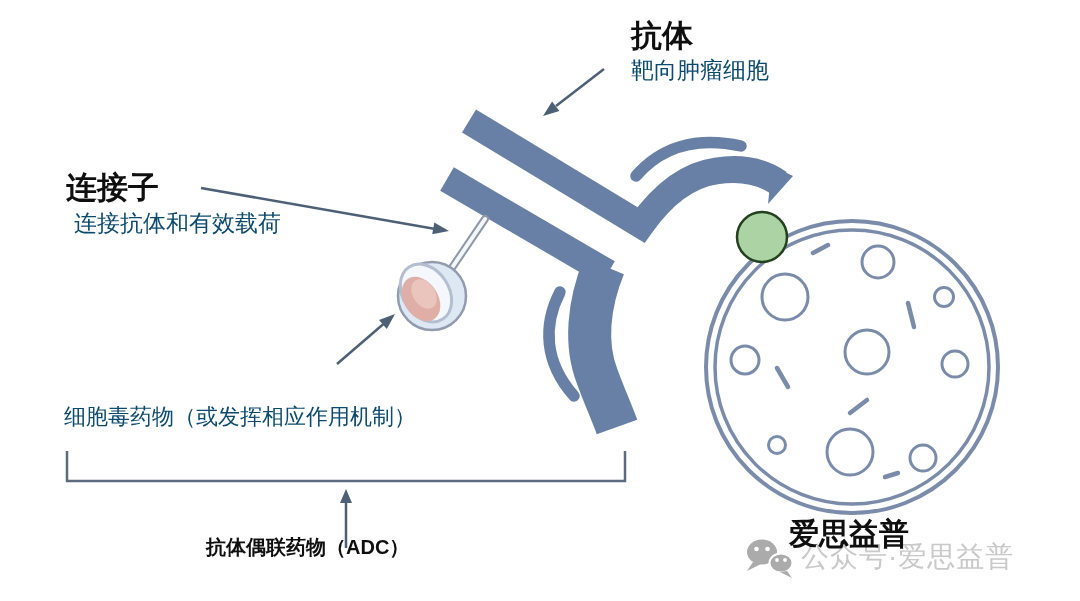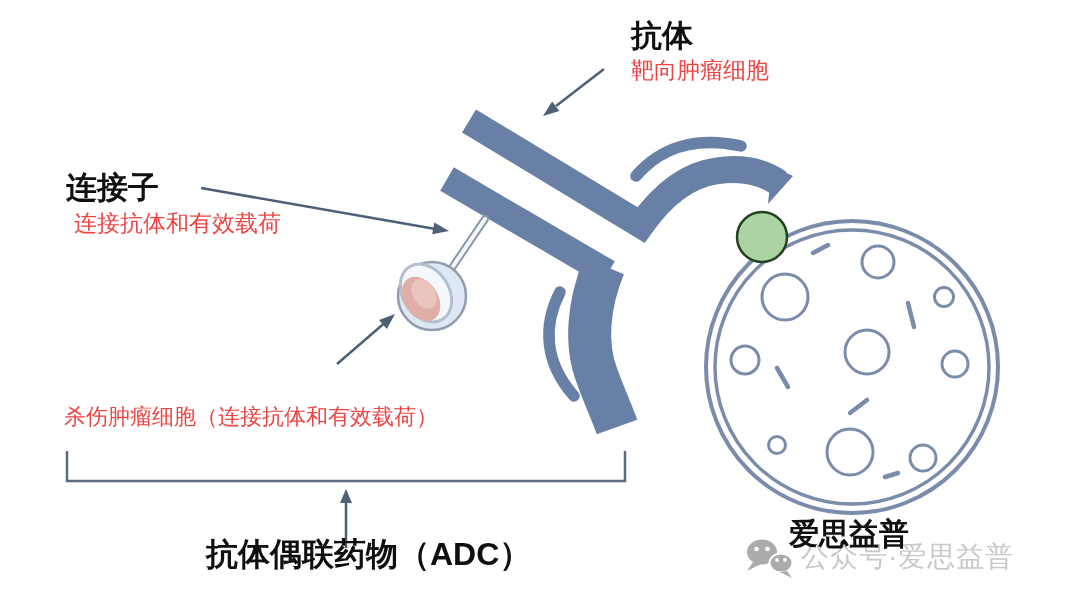--- a/index.html
+++ b/index.html
@@ -2,28 +2,28 @@
 <html><head>
 <meta charset="utf-8">
 <style>
   html,body{margin:0;padding:0;background:#ffffff;}
   body{width:1080px;height:601px;position:relative;overflow:hidden;
        font-family:"Liberation Sans","DejaVu Sans",sans-serif;}
   #stage{position:absolute;left:0;top:0;width:1080px;height:601px;}
   svg{position:absolute;left:0;top:0;}
   .lbl{position:absolute;white-space:nowrap;line-height:1.15;color:#111;}
   .lbl-title{font-weight:700;font-size:30px;color:#0f0f0f;}
-  .lbl-desc{font-weight:400;font-size:23px;color:#ef4444;}
+  .lbl-desc{font-weight:400;font-size:23px;color:#0c4a6e;}
   .t-antibody-title{left:631px;top:18px;font-size:31px;}
   .t-antibody-desc{left:631px;top:57px;}
   .t-linker-title{left:66px;top:170px;font-size:31px;}
   .t-linker-desc{left:74px;top:210px;}
   .t-payload-title{left:64px;top:365px;font-size:29px;}
   .t-payload-desc{left:64px;top:404px;font-size:22px;}
-  .t-adc-title{left:206px;top:536px;font-size:32px;}
+  .t-adc-title{left:206px;top:536px;font-size:20px;}
   .t-tumor-title{left:789px;top:517px;font-size:30px;z-index:3;}
   .t-watermark{left:801px;top:541px;font-size:28px;color:#c9c9c9;
                letter-spacing:1px;z-index:2;font-weight:400;}
 </style>
 </head>
 <body>
 
 <div id="stage">
 
 <svg width="1080" height="601" viewBox="0 0 1080 601">
@@ -106,21 +106,21 @@
     <circle cx="785" cy="560" r="1.9" fill="#ffffff"></circle>
   </g>
 </svg>
 
   <div class="lbl lbl-title t-antibody-title">抗体</div>
   <div class="lbl lbl-desc t-antibody-desc">靶向肿瘤细胞</div>
 
   <div class="lbl lbl-title t-linker-title">连接子</div>
   <div class="lbl lbl-desc t-linker-desc">连接抗体和有效载荷</div>
 
-  <div class="lbl lbl-desc t-payload-desc">杀伤肿瘤细胞（连接抗体和有效载荷）</div>
+  <div class="lbl lbl-desc t-payload-desc">细胞毒药物（或发挥相应作用机制）</div>
 
   <div class="lbl lbl-title t-adc-title">抗体偶联药物（ADC）</div>
 
   <div class="lbl t-watermark">公众号·爱思益普</div>
 
   <div class="lbl lbl-title t-tumor-title">爱思益普</div>
 
 </div>
 
 </body></html>

